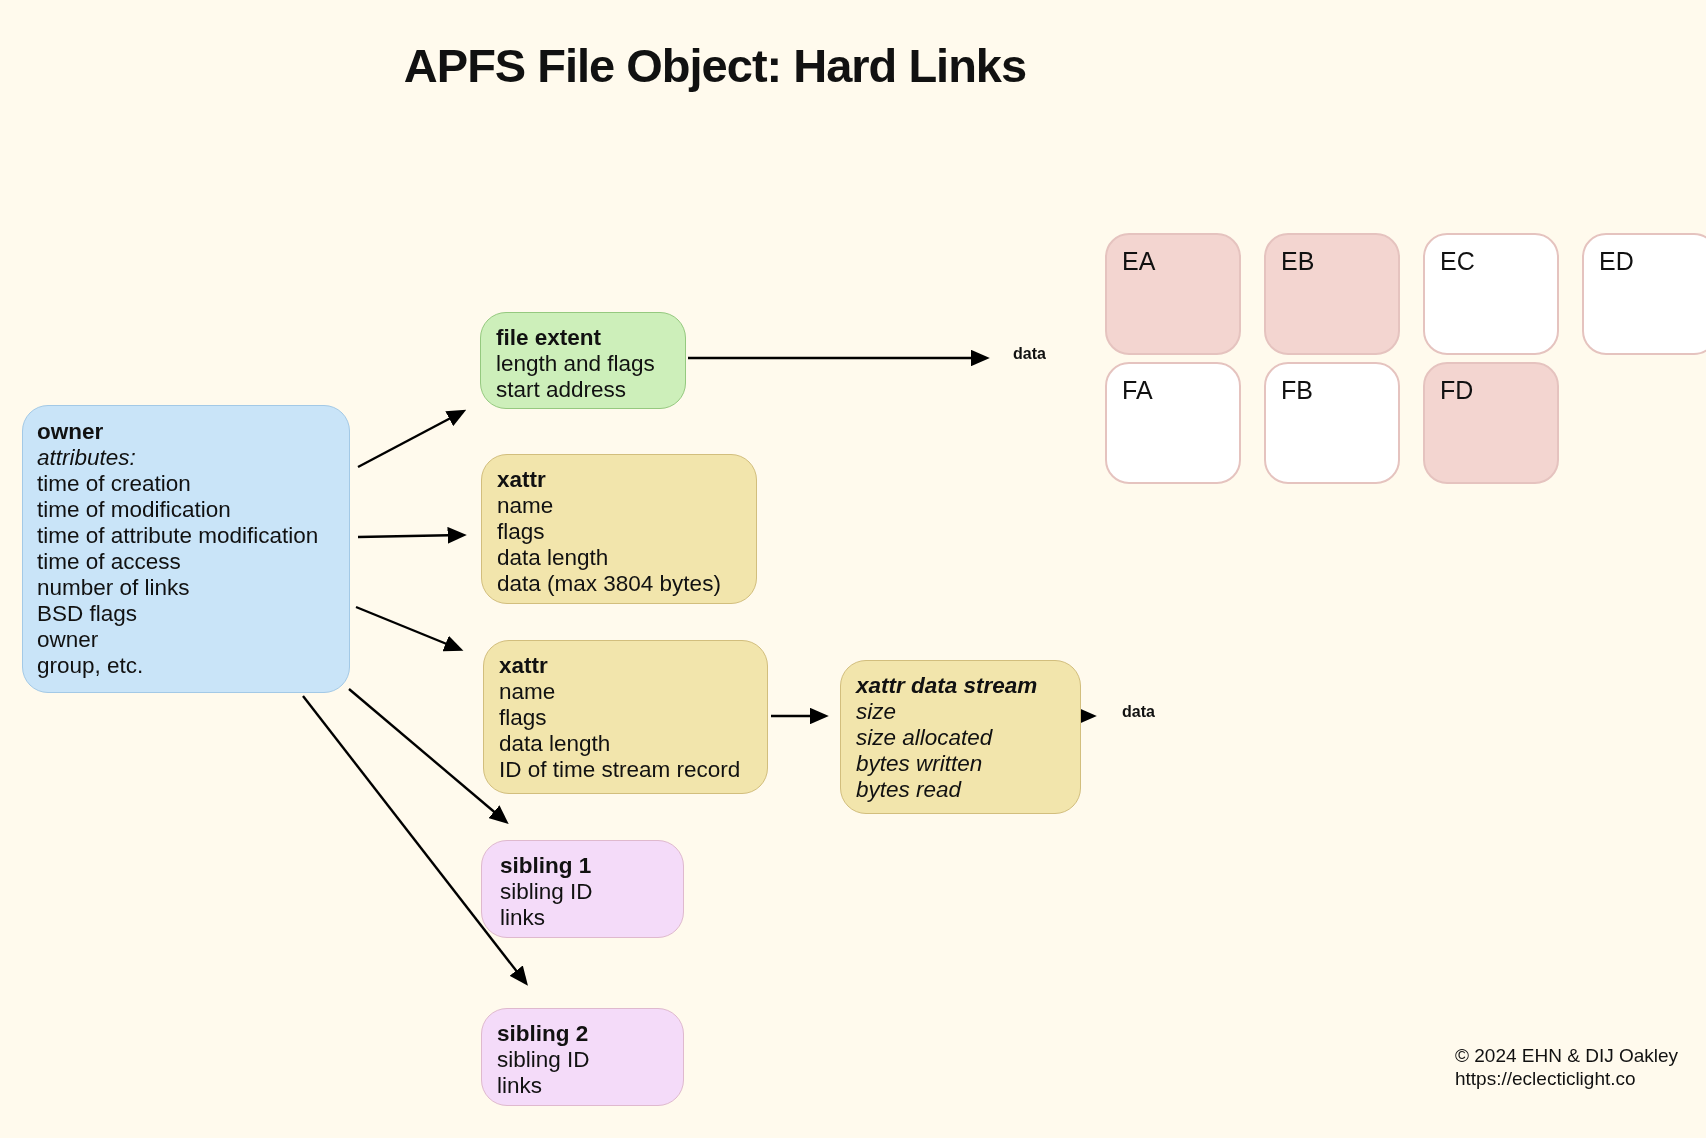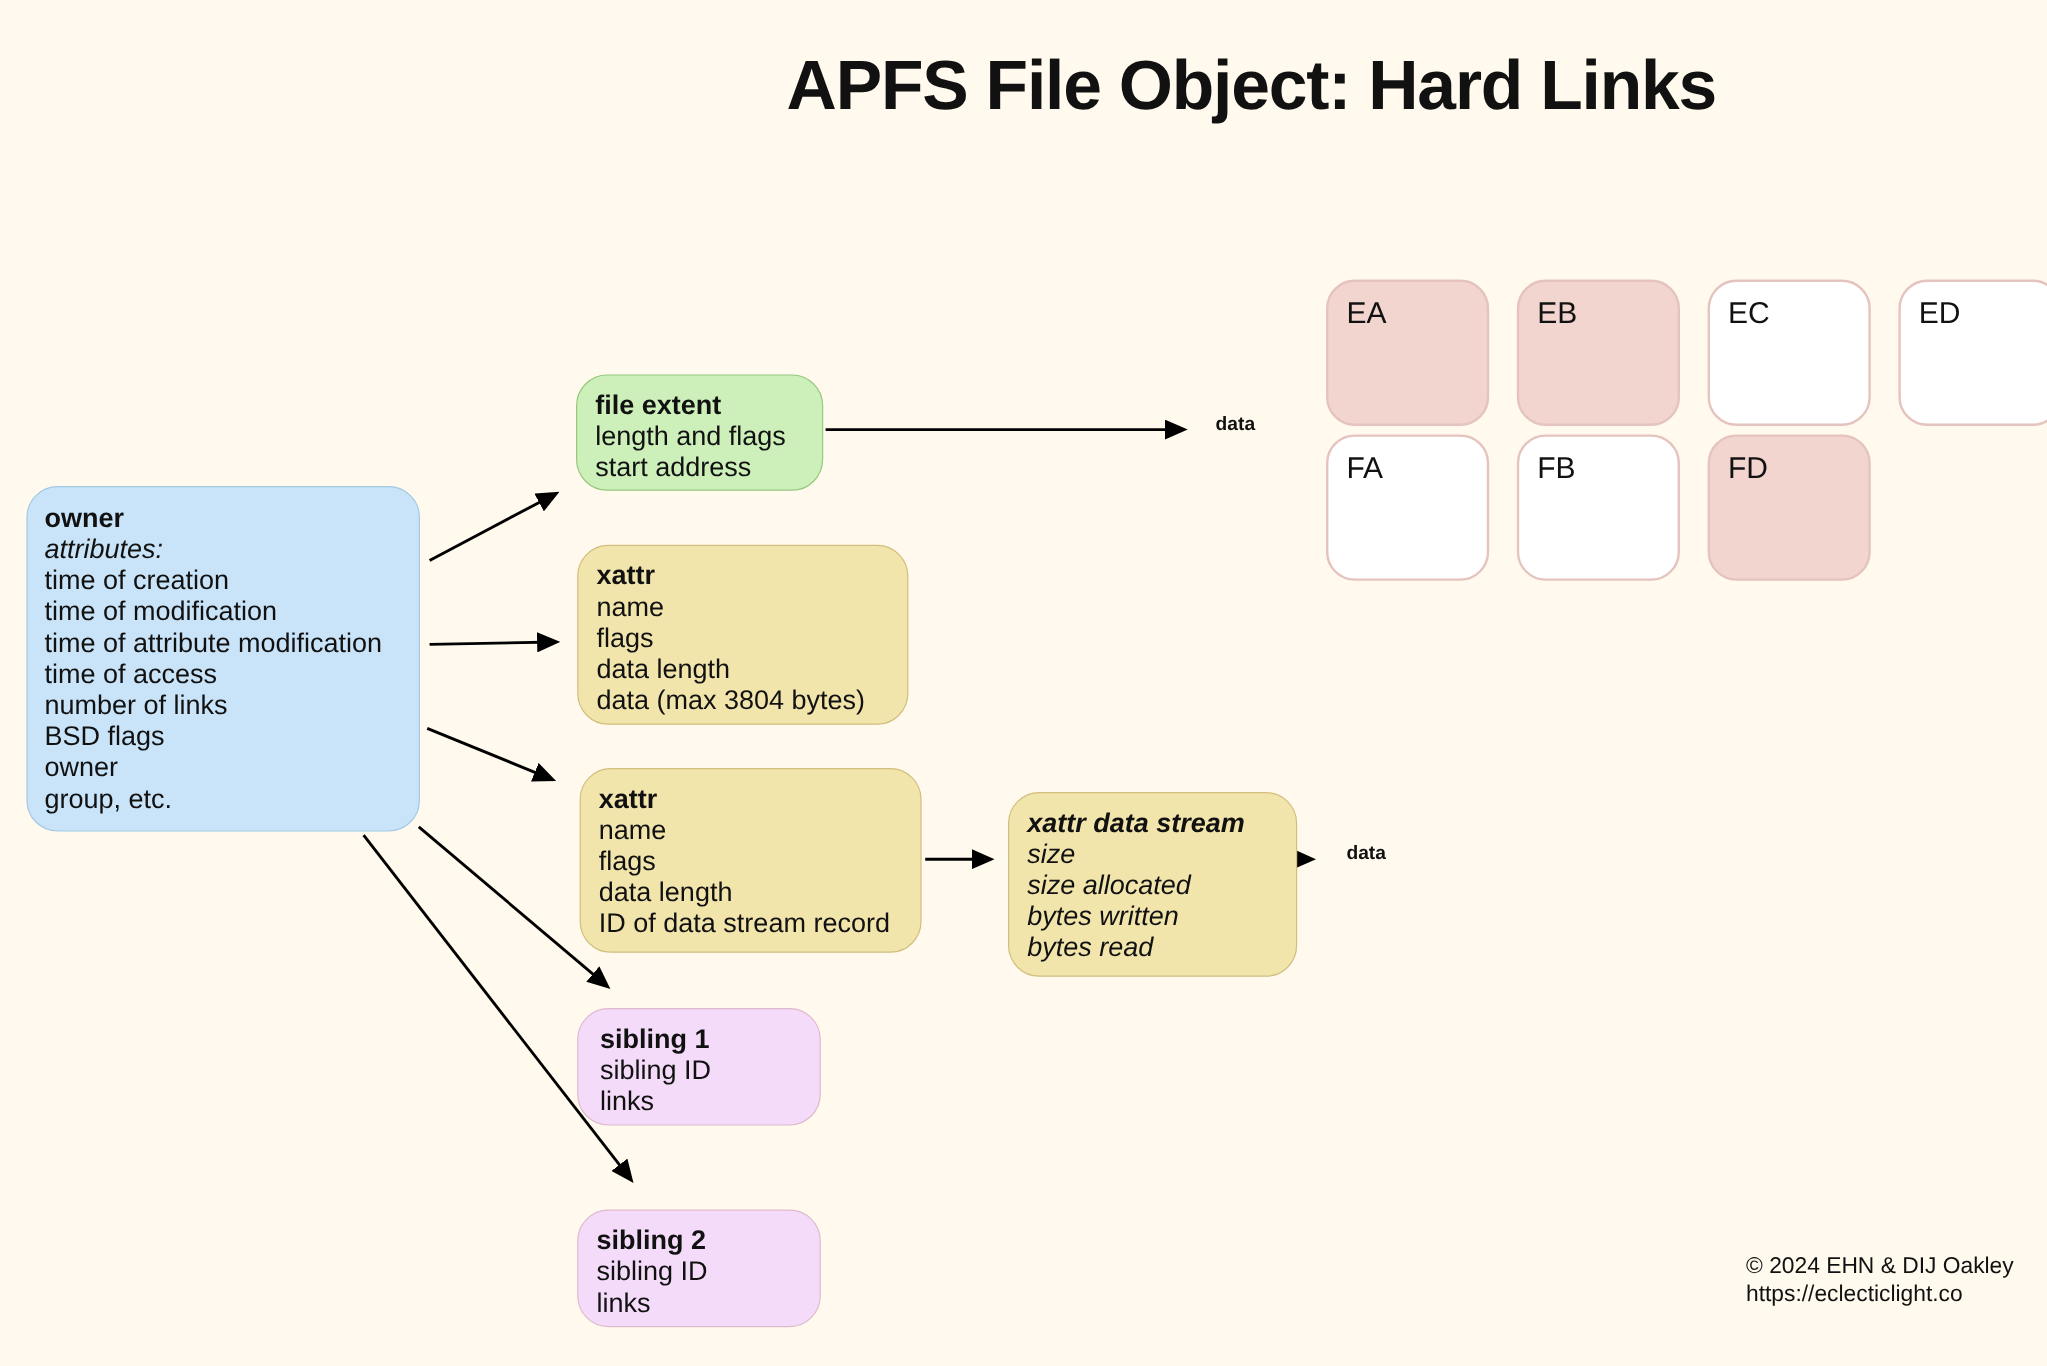--- a/index.html
+++ b/index.html
@@ -9,22 +9,22 @@
   }
   .canvas {
     position: relative;
     width: 1706px; height: 1138px;
     background: var(--background, #FFFAED);
     overflow: hidden;
     color: var(--text, #111);
   }
   .title {
     position: absolute; left: 0; top: 38px; width: 1430px;
-    text-align: right;
-    font-size: 58px; font-weight: 700; letter-spacing: -1px;
+    text-align: center;
+    font-size: 47px; font-weight: 700; letter-spacing: -1px;
     white-space: nowrap;
     color: var(--text, #111);
   }
   .arrows { position: absolute; left: 0; top: 0; }
   .box {
     position: absolute;
     box-sizing: border-box;
     border-radius: 26px;
     padding: 12px 15px;
     font-size: 22.5px;
@@ -149,21 +149,21 @@
         <div class="line">data (max 3804 bytes)</div>
       </div>
   </div>
 
   <div class="box box-xattr2">
     <div class="hdr">xattr</div>
     <div>
         <div class="line">name</div>
         <div class="line">flags</div>
         <div class="line">data length</div>
-        <div class="line">ID of data stream record</div>
+        <div class="line">ID of time stream record</div>
       </div>
   </div>
 
   <div class="box box-xds">
     <div class="hdr">xattr data stream</div>
     <div>
         <div class="line">size</div>
         <div class="line">size allocated</div>
         <div class="line">bytes written</div>
         <div class="line">bytes read</div>

